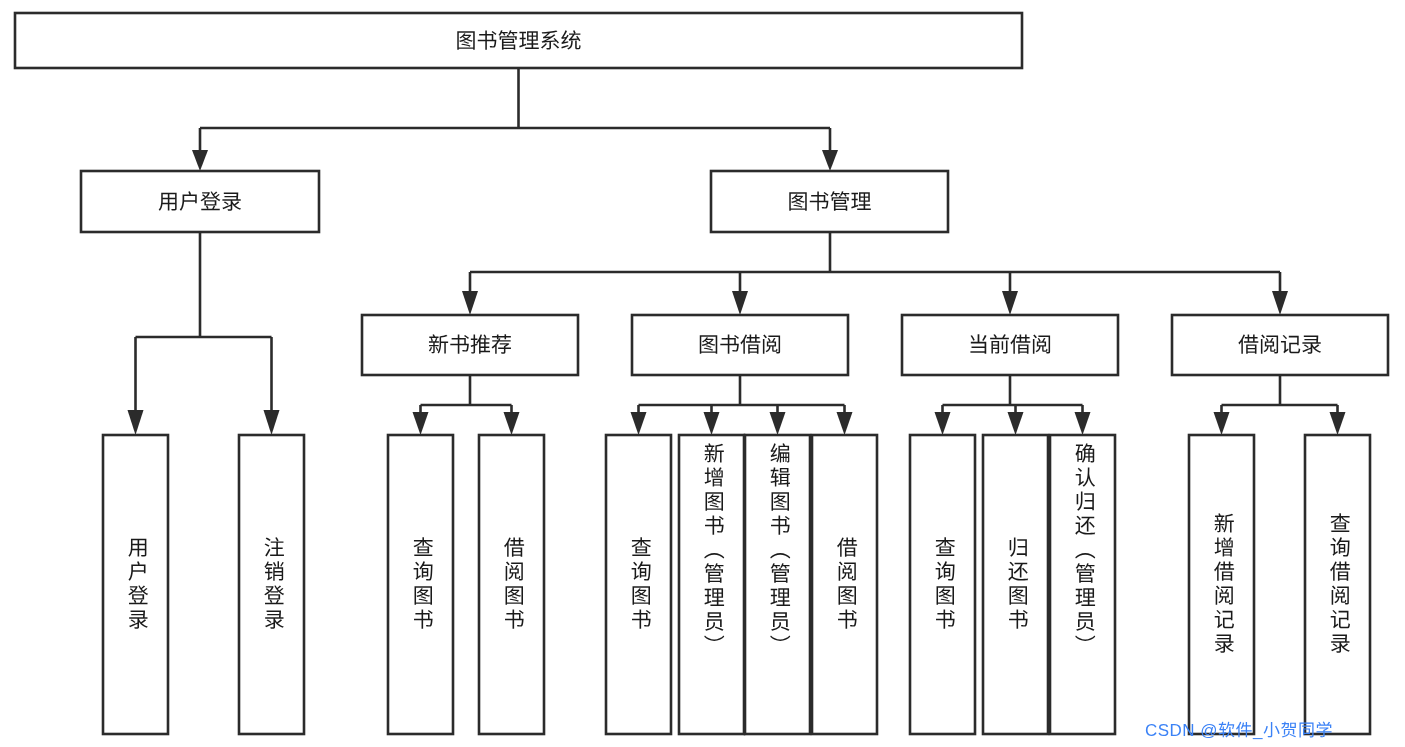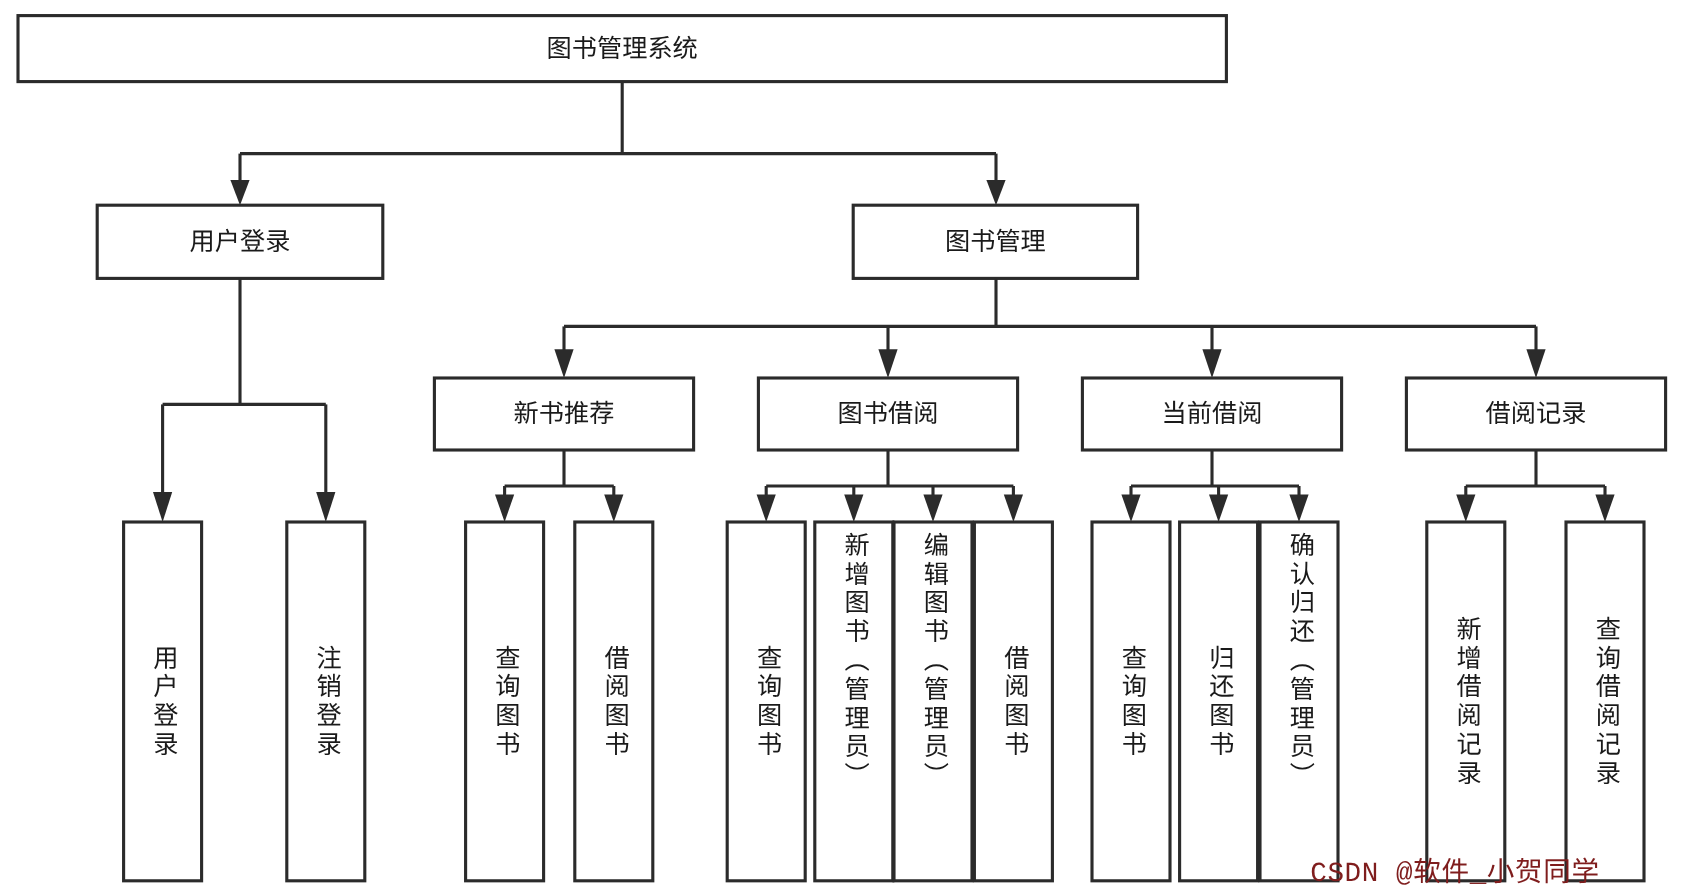--- a/index.html
+++ b/index.html
@@ -69,23 +69,23 @@
     font-size: 21px;
     line-height: 1.22;
     letter-spacing: 3px;
     color: #1a1a1a;
     white-space: nowrap;
   }
   .watermark {
     position: absolute;
     right: 14px;
     bottom: 6px;
-    font-family: Liberation Mono, monospace;
-    font-size: 23px;
-    color: #7f1d1d;
+    font-family: Liberation Sans, sans-serif;
+    font-size: 17px;
+    color: #3b82f6;
     letter-spacing: 0.5px;
     user-select: none;
   }
 </style>
 </head>
 <body>
 
 <div id="diagram-root">
 
   <svg id="tree-svg" viewBox="0 0 1405 747" xmlns="http://www.w3.org/2000/svg">

